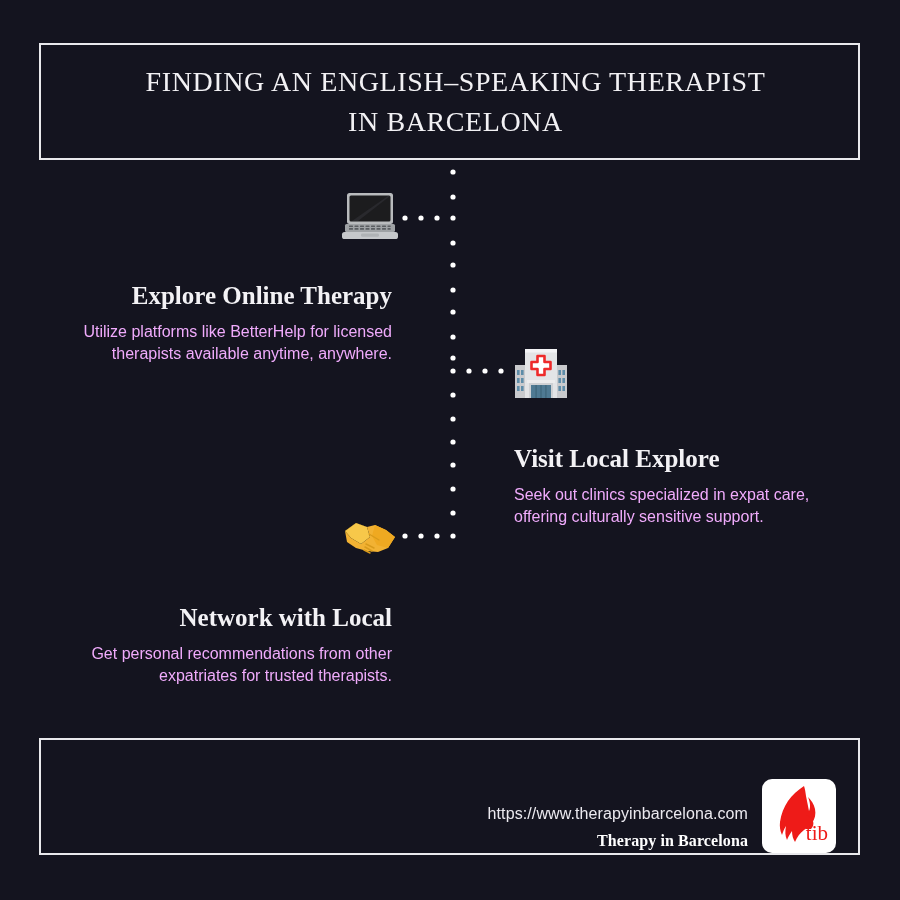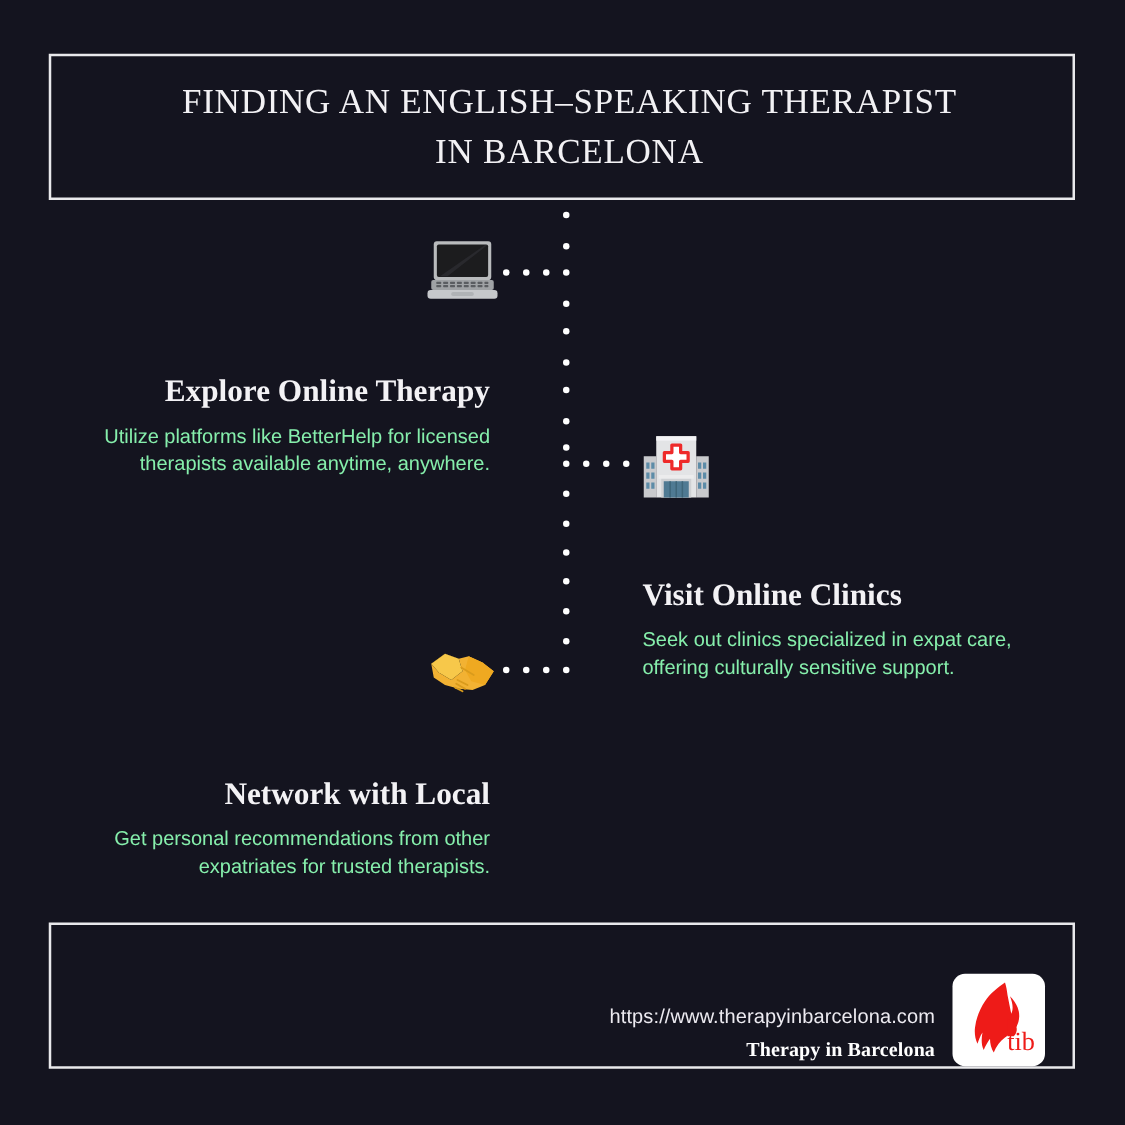--- a/index.html
+++ b/index.html
@@ -55,28 +55,28 @@
 
   
   .step {
     position: absolute;
   }
   .step-heading {
     font-family: "Liberation Serif", "DejaVu Serif", serif;
     font-size: 25px;
     font-weight: 700;
     color: #f3f2f5;
-    margin: 18px 0 10px 0;
+    margin: 0 0 10px 0;
     line-height: 30px;
     white-space: nowrap;
   }
   .step-body {
     font-family: "Liberation Sans", sans-serif;
     font-size: 16px;
-    color: #86efac;
+    color: #f0abfc;
     line-height: 22px;
     margin: 0;
   }
   .step.right-align {
     text-align: right;
   }
   .step.left-align {
     text-align: left;
   }
   .emoji-svg {
@@ -248,21 +248,21 @@
     <rect x="17" y="38" width="20" height="13" fill="#4f7a93"></rect>
     <g fill="#3e6579">
       <rect x="21.5" y="38" width="1.2" height="13"></rect>
       <rect x="26.4" y="38" width="1.2" height="13"></rect>
       <rect x="31.3" y="38" width="1.2" height="13"></rect>
     </g>
     <rect x="13" y="33" width="28" height="3" fill="#ececed"></rect>
   </svg>
 
   <div class="step left-align" style="left:514px; top:444px; width:350px;">
-    <div class="step-heading">Visit Online Clinics</div>
+    <div class="step-heading">Visit Local Explore</div>
     <div class="step-body">Seek out clinics specialized in expat care, offering culturally sensitive support.</div>
   </div>
 
   <svg class="emoji-svg" style="left:343px; top:518px;" width="54" height="38" viewBox="0 0 54 38" aria-hidden="true">
     <path d="M2 13 L13 5 L24 9 L32 7 L43 12 L52 19 L45 30 L35 34 L24 33 L13 30 L4 24 Z" fill="#f2b233"></path>
     <path d="M13 5 L24 9 L27 19 L18 26 L8 20 L2 13 Z" fill="#f8c council"></path>
     <path d="M13 5 L24 9 L27 19 L18 26 L8 20 L2 13 Z" fill="#f7c84a"></path>
     <path d="M32 7 L43 12 L52 19 L45 30 L34 27 L29 18 Z" fill="#efa921"></path>
     <g stroke="#d99b1c" stroke-width="1.5" stroke-linecap="round" fill="none">
       <path d="M23 26 L31 30"></path>

